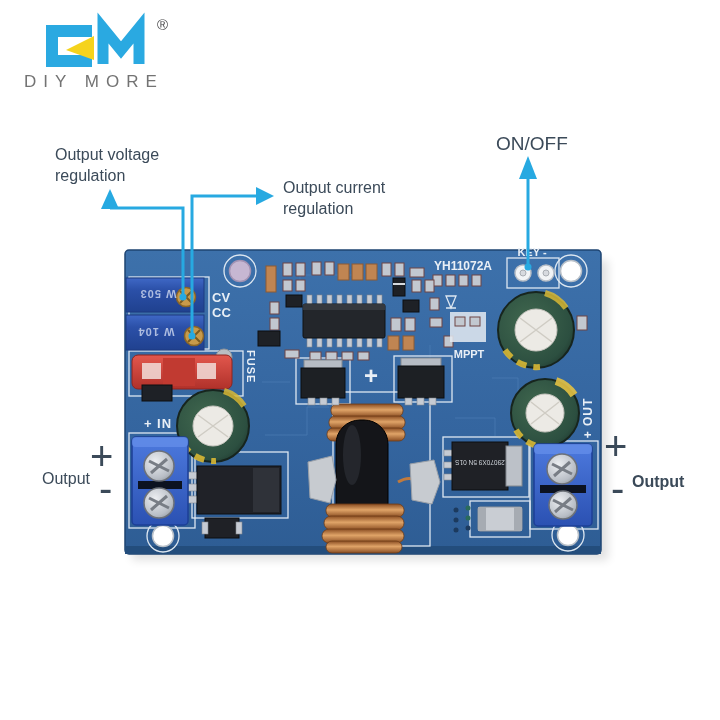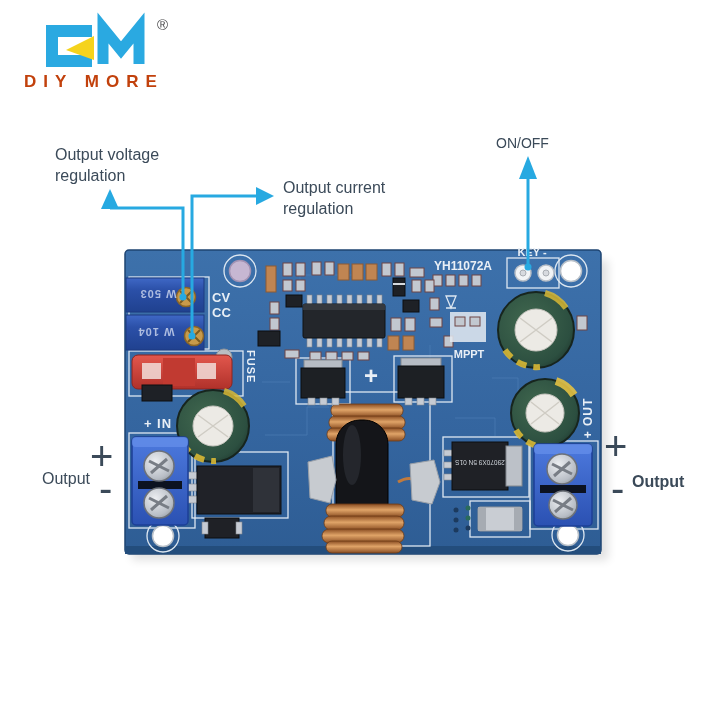--- a/index.html
+++ b/index.html
@@ -1,21 +1,21 @@
 <!DOCTYPE html>
 <html><head>
 <meta charset="utf-8">
 <style>
   html,body{margin:0;padding:0;background:#ffffff;}
   .stage{position:relative;width:720px;height:720px;background:#fff;overflow:hidden;
          font-family:"Liberation Sans", sans-serif;}
   .label{position:absolute;color:#3b4a59;font-size:16px;line-height:21px;}
   .big-sign{position:absolute;color:#3b4a59;font-size:40px;font-weight:400;line-height:1;}
-  .logo-sub{position:absolute;left:24px;top:72px;font-size:17px;font-weight:700;
-            letter-spacing:7px;color:#c2410c;}
+  .logo-sub{position:absolute;left:24px;top:72px;font-size:17px;font-weight:400;
+            letter-spacing:7px;color:#737373;}
   .logo-reg{position:absolute;left:157px;top:16px;font-size:15px;color:#4a4a4c;}
   svg text{font-family:"Liberation Sans", sans-serif;}
   .silk{fill:none;stroke:#dde7f1;stroke-width:1.3;}
   .silktxt{fill:#e9eff6;font-weight:bold;}
   .trace{fill:none;stroke:#4f80b6;stroke-width:1;opacity:.65;}
   .smd-r{fill:#c2c8d0;stroke:#6e4545;stroke-width:1;}
   .smd-c{fill:#c08552;stroke:#8d5a32;stroke-width:1;}
   .smd-b{fill:#1e2126;stroke:#0c0e11;stroke-width:1;}
   .pin{fill:#c6cbd3;stroke:#84898f;stroke-width:.6;}
   .arrow{stroke:#27a9e1;stroke-width:3;fill:none;}
@@ -24,21 +24,21 @@
 </head>
 <body>
 
 <div class="stage">
 
   <span class="logo-reg">®</span>
   <div class="logo-sub">DIY MORE</div>
 
   <div class="label" style="left:283px;top:177px;width:126px;">Output current regulation</div>
   <div class="label" style="left:55px;top:144px;width:132px;">Output voltage regulation</div>
-  <div class="label" style="left:496px;top:133px;font-size:14px;">ON/OFF</div>
+  <div class="label" style="left:496px;top:133px;font-size:19px;">ON/OFF</div>
 
   <div class="label" style="left:42px;top:468px;">Output</div>
   <div class="big-sign" style="left:90px;top:436px;">+</div>
   <div class="big-sign" style="left:99px;top:468px;">-</div>
 
   <div class="label" style="left:632px;top:471px;font-weight:bold;">Output</div>
   <div class="big-sign" style="left:604px;top:426px;">+</div>
   <div class="big-sign" style="left:611px;top:468px;">-</div>
 
   <svg width="720" height="720" viewBox="0 0 720 720" style="position:absolute;left:0;top:0;">

